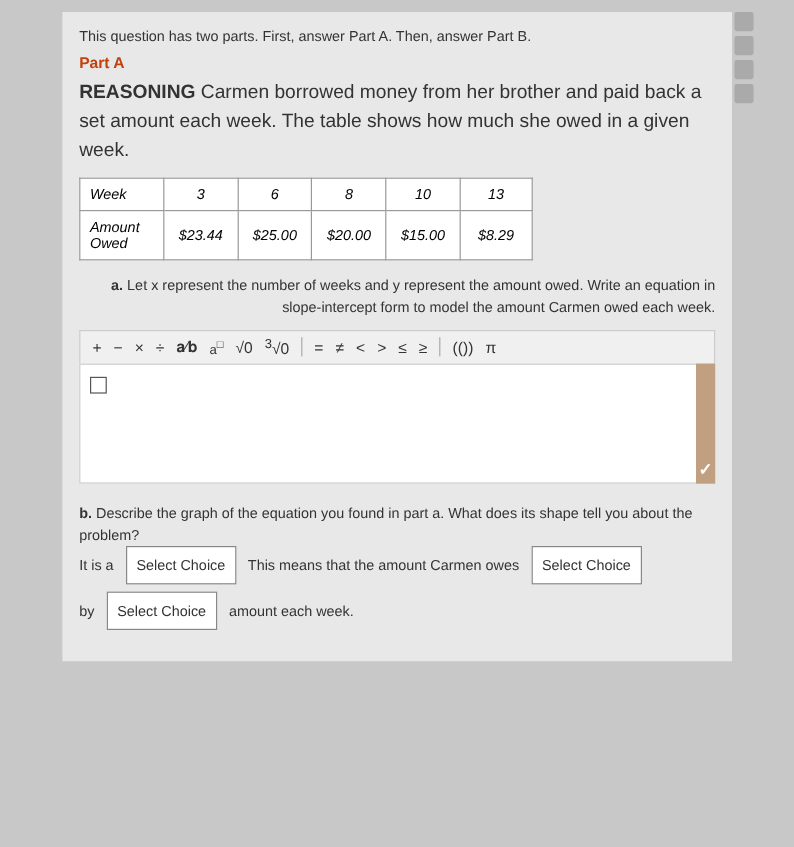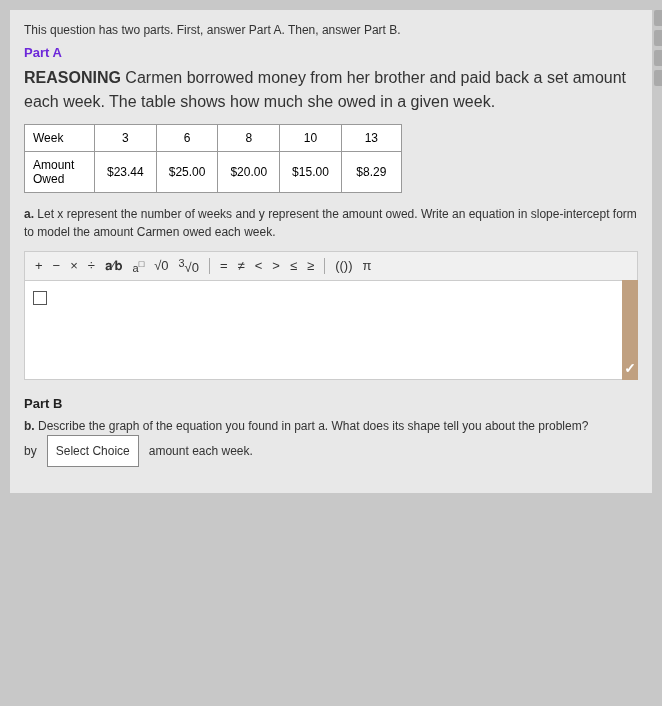--- a/index.html
+++ b/index.html
@@ -7,21 +7,21 @@
       background: #c8c8c8;
       font-family: Arial, sans-serif;
       font-size: 13px;
       display: flex;
       justify-content: center;
       align-items: flex-start;
       min-height: 706px;
       padding: 10px;
     }
     .page-wrapper {
-      width: 642px;
+      width: 558px;
       background: #e8e8e8;
       position: relative;
       padding: 12px 14px 20px 14px;
     }
     .side-icons {
       position: absolute;
       right: -18px;
       top: 0;
       display: flex;
       flex-direction: column;
@@ -36,36 +36,37 @@
     .intro-text {
       font-size: 12px;
       color: #333;
       margin-bottom: 6px;
       line-height: 1.4;
     }
     .part-label {
       font-weight: bold;
       font-size: 13px;
       margin-bottom: 6px;
-      color: #6d28d9;
+      color: #c2410c;
     }
     .reasoning-text {
       font-size: 16px;
       color: #333;
       margin-bottom: 10px;
       line-height: 1.5;
     }
     .reasoning-text strong {
       font-weight: bold;
     }
     .data-table {
       border-collapse: collapse;
       margin-bottom: 12px;
       background: #ffffff;
       font-size: 12px;
+      font-style: italic;
     }
     .data-table th, .data-table td {
       border: 1px solid #999;
       padding: 6px 12px;
       text-align: center;
       min-width: 60px;
     }
     .data-table th:first-child, .data-table td:first-child {
       text-align: left;
       padding-left: 8px;
@@ -76,20 +77,21 @@
       font-weight: normal;
     }
     .data-table tbody td {
       background: white;
     }
     .question-a {
       font-size: 12px;
       color: #333;
       margin-bottom: 10px;
       line-height: 1.5;
+      text-align: right;
     }
     .question-a span.label-a {
       font-weight: bold;
     }
     .math-toolbar {
       display: flex;
       align-items: center;
       gap: 6px;
       background: #f0f0f0;
       border: 1px solid #ccc;
@@ -240,26 +242,34 @@
 
   <div style="position:relative;">
     <div class="math-input-area">
       <span class="cursor-block"></span>
     </div>
     <div class="scroll-indicator">
       <span>✓</span>
     </div>
   </div>
 
-  <p class="part-b-label">Part B</p>
 
   <p class="question-b">
     <strong>b.</strong><span> Describe the graph of the equation you found in part a. What does its shape tell you about the problem?</span>
   </p>
 
+  <div class="sentence-row">
+    <span>It is a</span>
+    &nbsp;
+    <span class="select-box">Select Choice</span>
+    &nbsp;
+    <span>This means that the amount Carmen owes</span>
+    &nbsp;
+    <span class="select-box">Select Choice</span>
+  </div>
 
   <div class="sentence-row">
     <span>by</span>
     &nbsp;
     <span class="select-box">Select Choice</span>
     &nbsp;
     <span>amount each week.</span>
   </div>
 
 </div>

